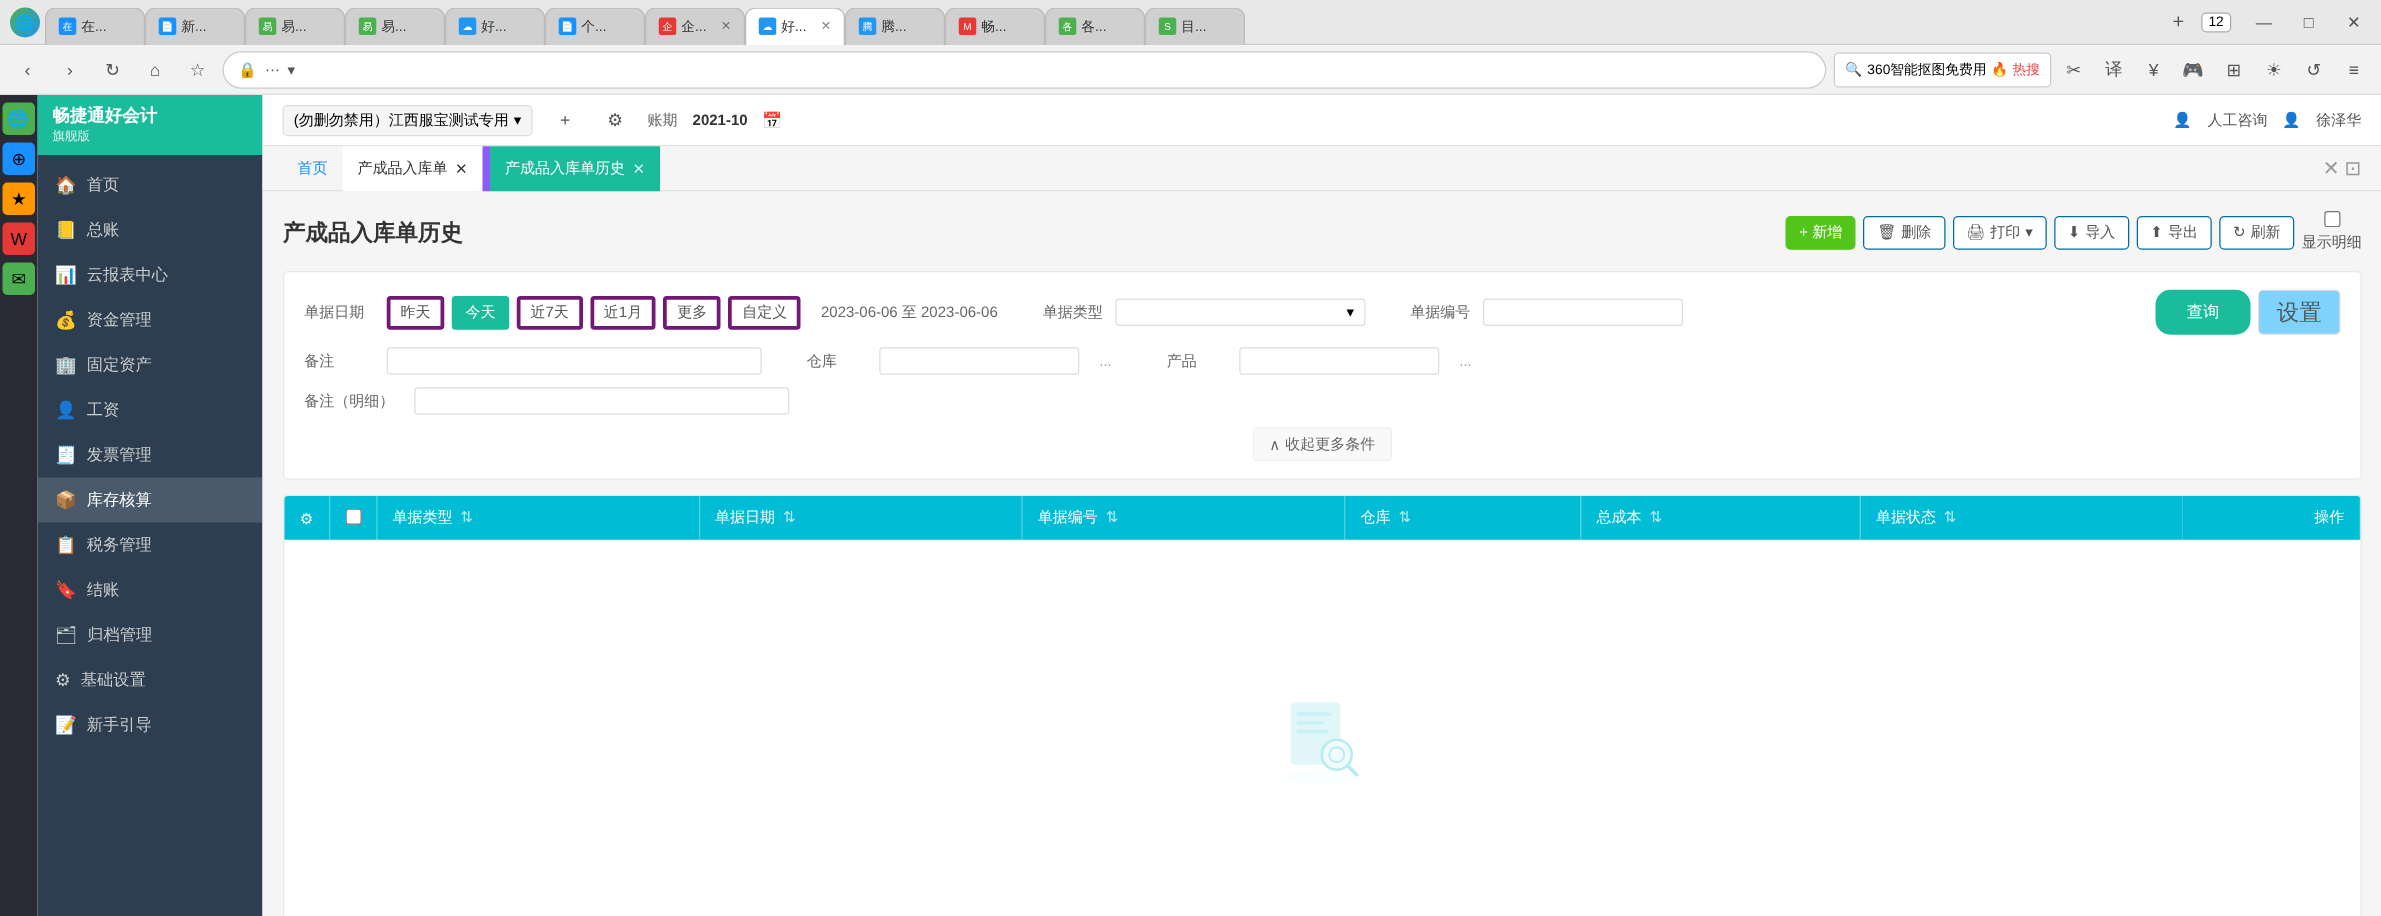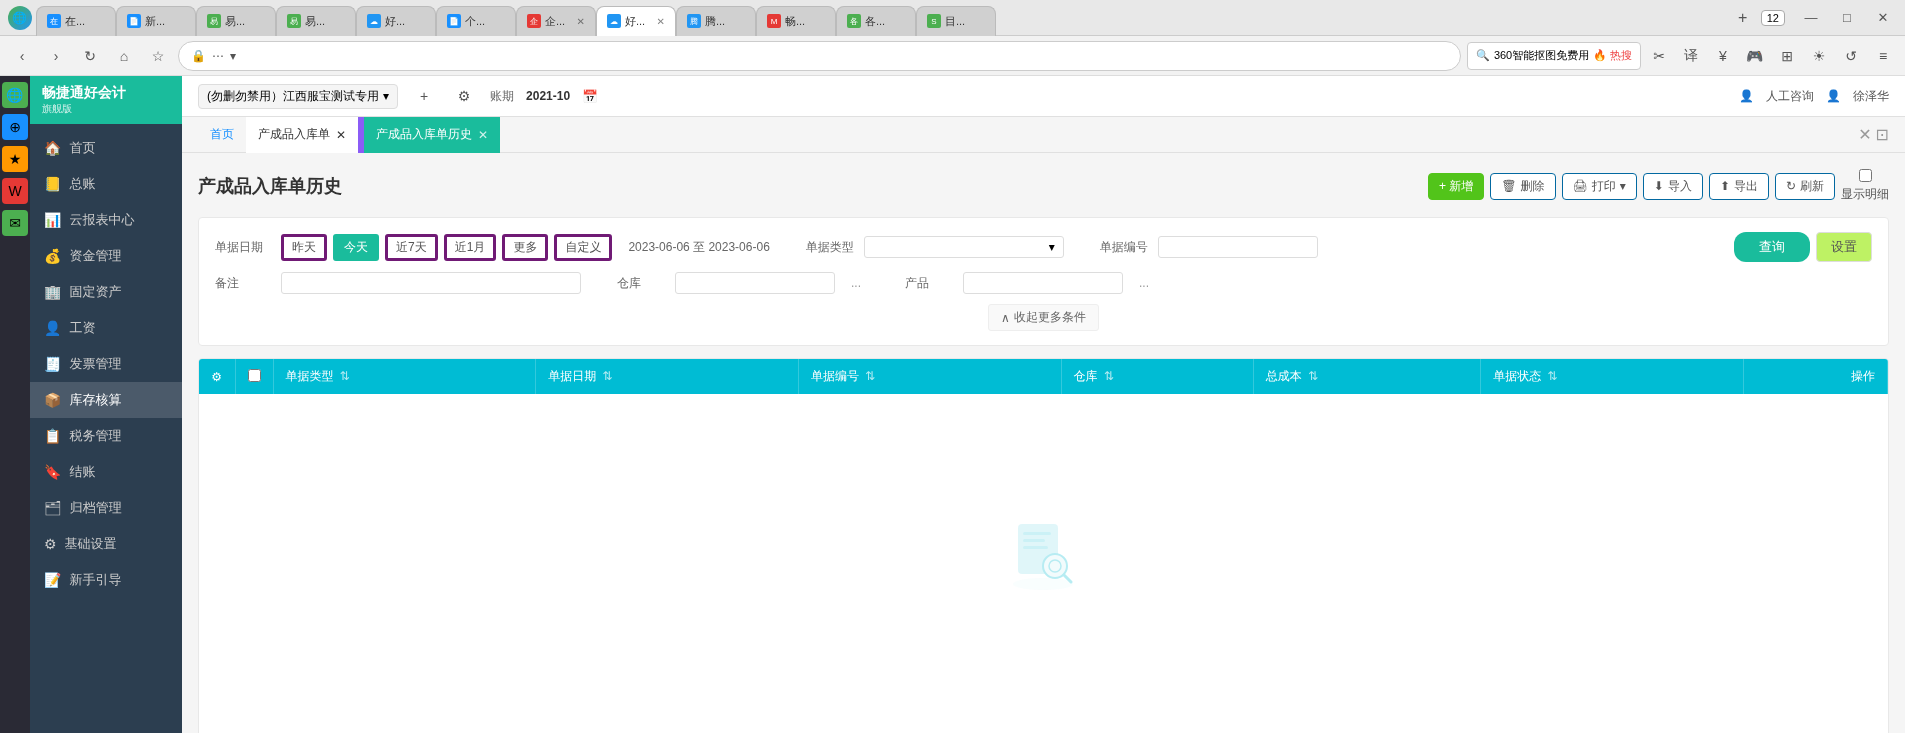--- a/index.html
+++ b/index.html
@@ -29,21 +29,21 @@
     .nav-icon-btn { width: 28px; height: 28px; display: flex; align-items: center; justify-content: center; cursor: pointer; font-size: 14px; color: #555; }
 
     
     .app-container { display: flex; flex: 1; overflow: hidden; }
 
     
     .app-sidebar-thin { width: 30px; background: #2a2a35; display: flex; flex-direction: column; align-items: center; padding: 6px 0; gap: 6px; }
     .thin-icon { width: 26px; height: 26px; border-radius: 4px; display: flex; align-items: center; justify-content: center; cursor: pointer; font-size: 14px; }
 
     
-    .left-nav { width: 152px; background: #2c3e50; display: flex; flex-direction: column; }
+    .left-nav { width: 180px; background: #2c3e50; display: flex; flex-direction: column; }
     .left-nav-header { background: #1abc9c; padding: 8px 12px; display: flex; flex-direction: column; }
     .app-title { color: #fff; font-size: 14px; font-weight: bold; }
     .app-subtitle { color: rgba(255,255,255,0.8); font-size: 10px; }
     .nav-menu { flex: 1; overflow-y: auto; padding: 6px 0; }
     .nav-item { display: flex; align-items: center; padding: 9px 14px; cursor: pointer; color: #ccc; gap: 8px; font-size: 13px; }
     .nav-item.active { background: rgba(255,255,255,0.15); color: #fff; }
     .nav-item-icon { font-size: 14px; }
 
     
     .main-content { flex: 1; display: flex; flex-direction: column; overflow: hidden; background: #f5f5f5; }
@@ -382,41 +382,45 @@
               </div>
             </div>
 
             <div style="display:flex;align-items:center;gap:8px;margin-left:20px;">
               <span class="filter-label">单据编号</span>
               <input class="filter-input" type="text" style="">
             </div>
 
             <div style="margin-left:auto;display:flex;gap:6px;">
               <button class="search-action-btn btn-primary">查询</button>
-              <button class="search-action-btn btn-setting" style="border:1px solid #ddd;border-radius:4px;padding:5px 14px;cursor:pointer;font-size:13px;background:#bef264;color:#555;">设置</button>
+              <button class="search-action-btn btn-setting" style="border:1px solid #ddd;border-radius:4px;padding:5px 14px;cursor:pointer;font-size:18px;background:#7dd3fc;color:#555;">设置</button>
             </div>
           </div>
 
           <div class="filter-row">
             <span class="filter-label">备注</span>
             <input class="filter-input" type="text" style="width: 300px;">
 
             <div style="display:flex;align-items:center;gap:8px;margin-left:20px;">
               <span class="filter-label">仓库</span>
               <input class="filter-input" type="text" style="width: 160px;">
               <span class="filter-more">...</span>
             </div>
 
             <div style="display:flex;align-items:center;gap:8px;margin-left:20px;">
               <span class="filter-label">产品</span>
               <input class="filter-input" type="text" style="width: 160px;">
               <span class="filter-more">...</span>
             </div>
           </div>
 
+          <div class="filter-row">
+            <span class="filter-label">备注（明细）</span>
+            <input class="filter-input" type="text" style="width: 300px;">
+          </div>
 
           <div style="display:flex;justify-content:center;margin-top:8px;">
             <div class="collapse-btn">
               <span>∧</span>
               <span>收起更多条件</span>
             </div>
           </div>
         </div>
 
         <div style="background:#fff;border-radius:4px;overflow:hidden;border:1px solid #e8e8e8;">

